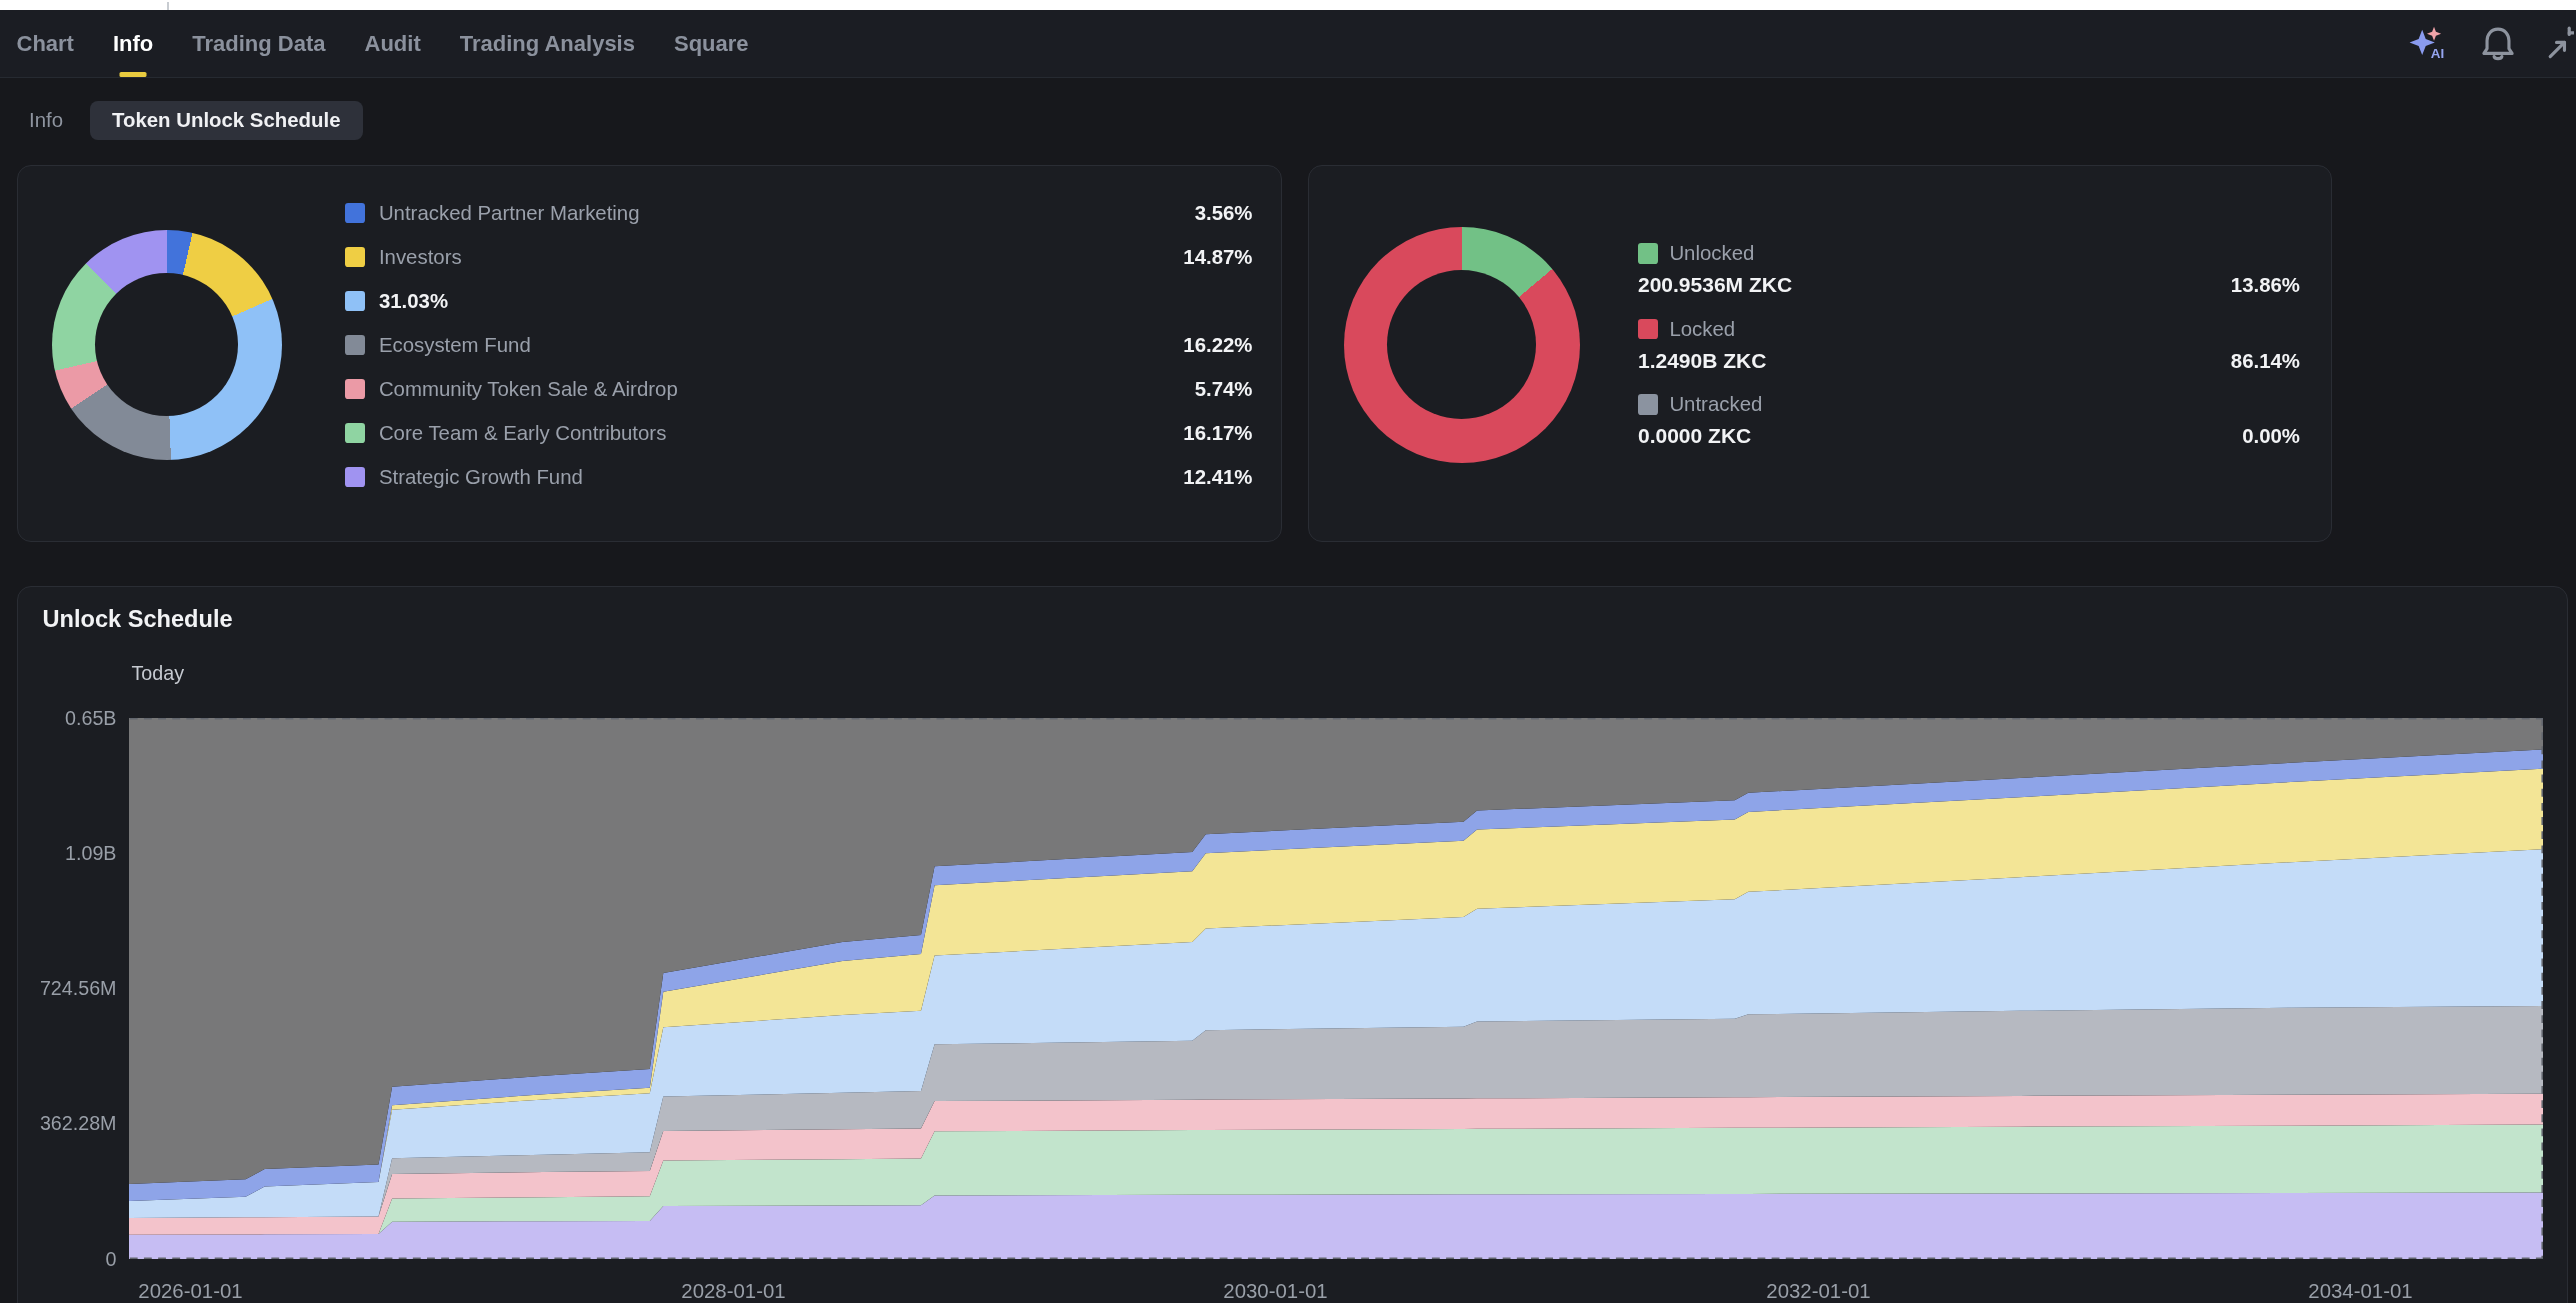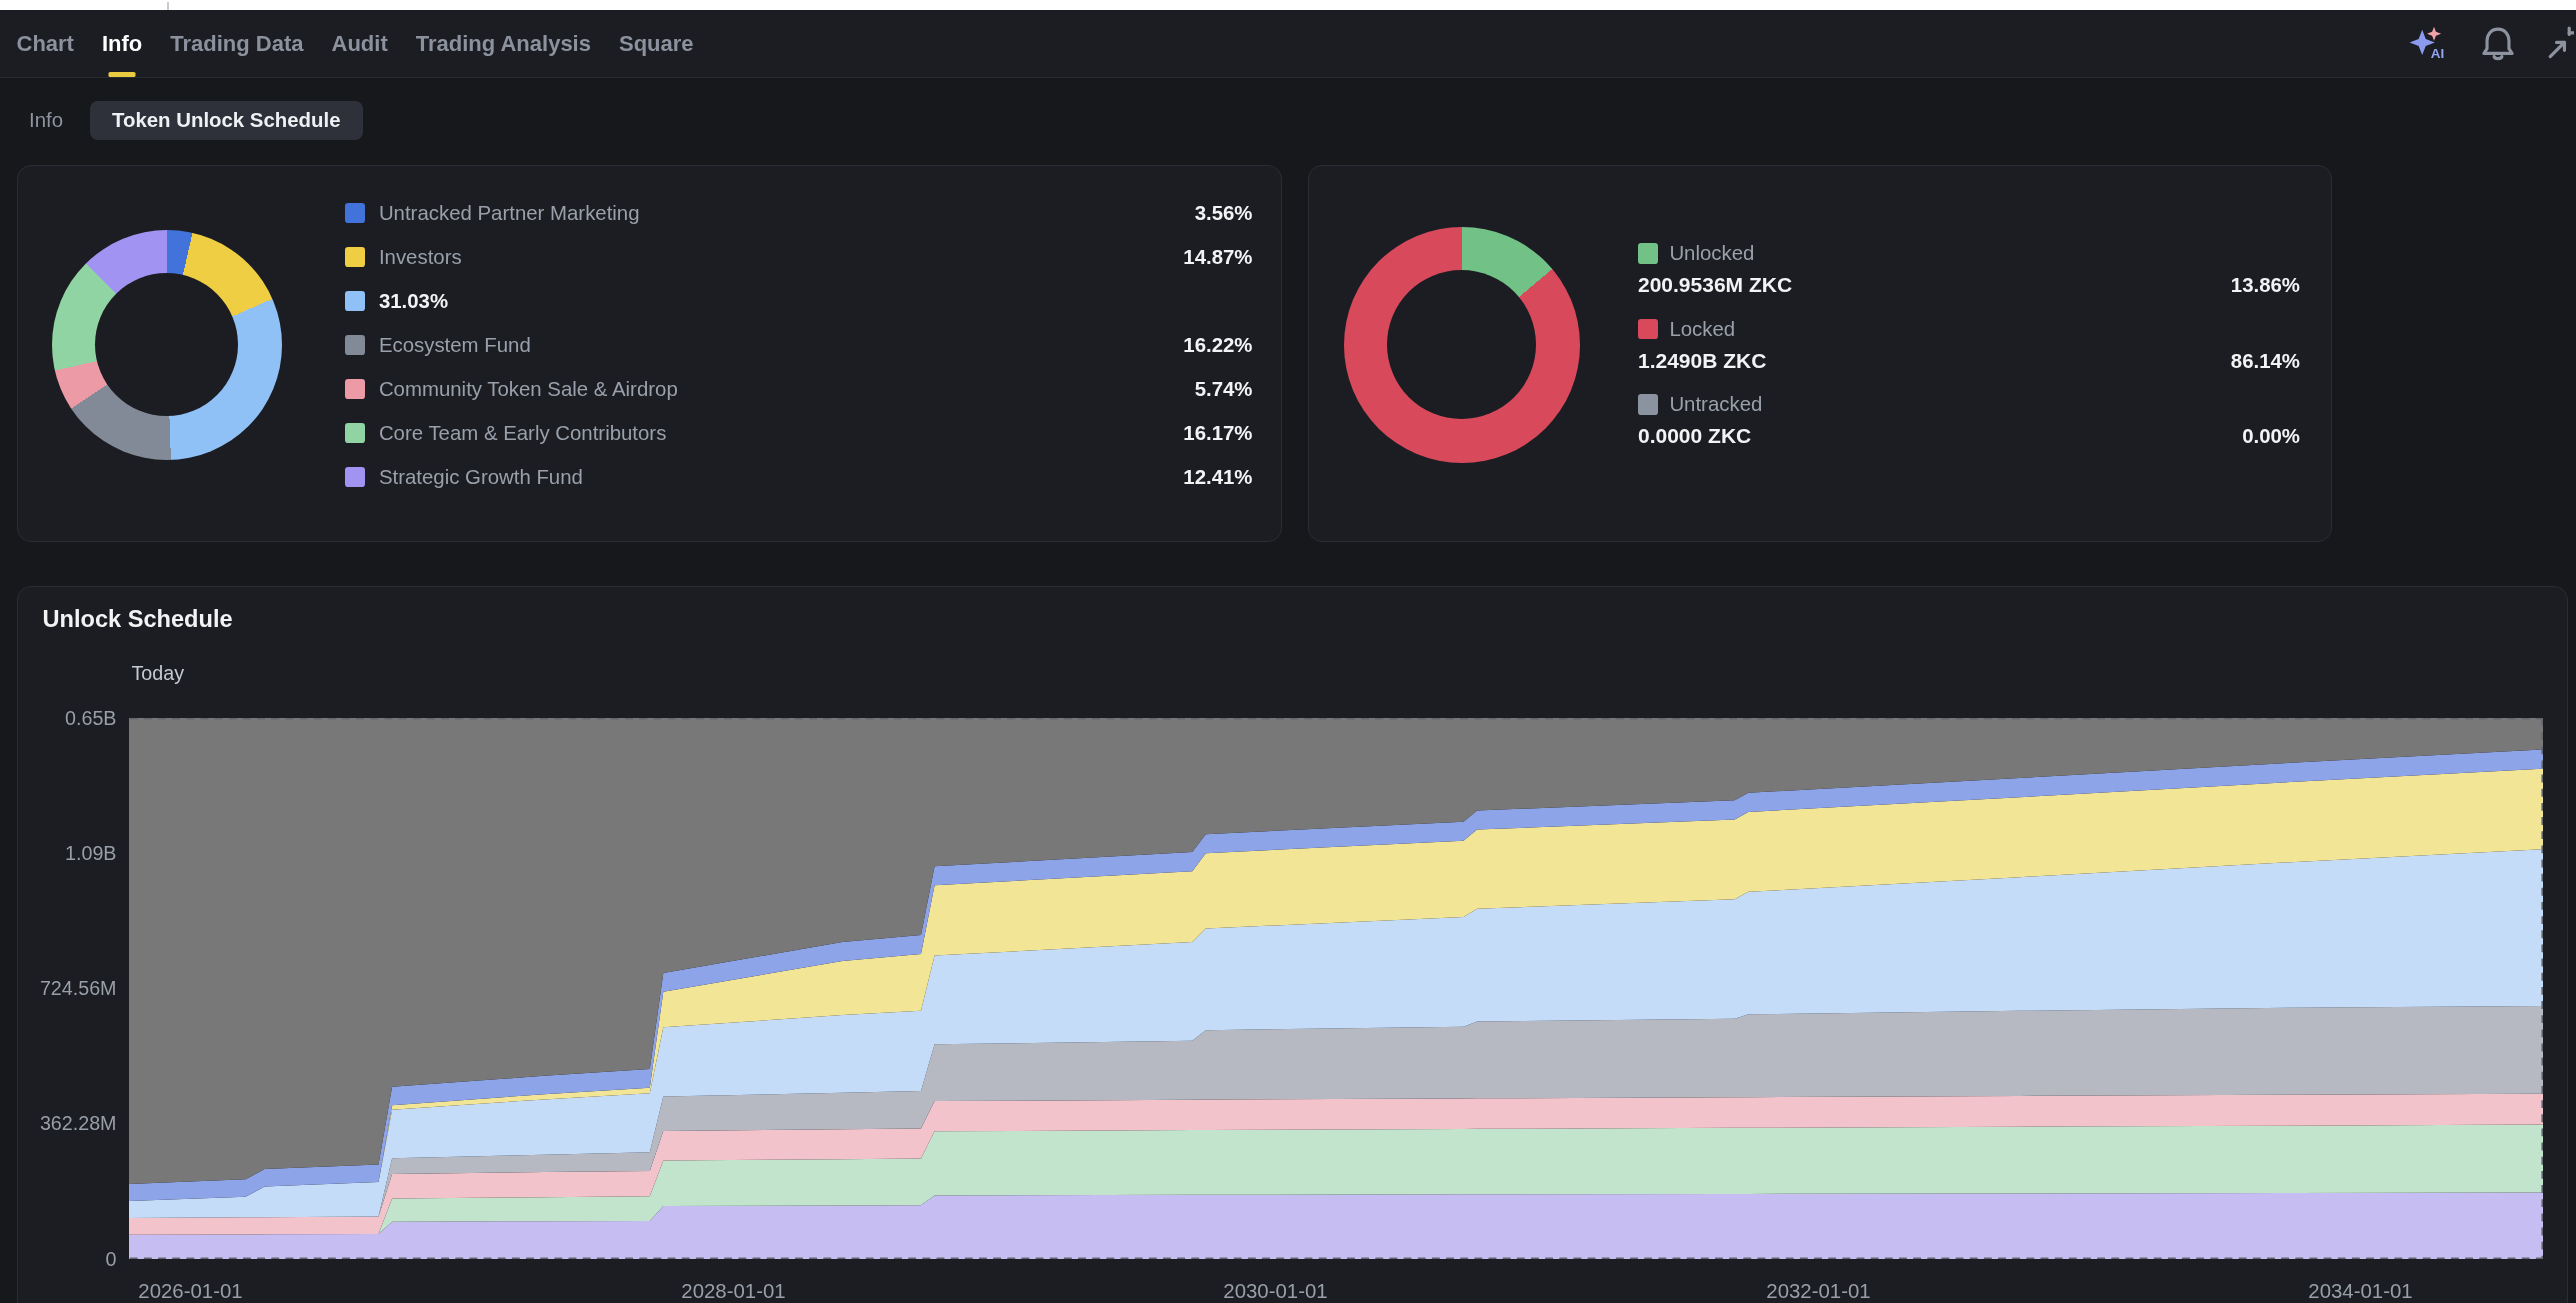--- a/index.html
+++ b/index.html
@@ -6,21 +6,21 @@
   #app{position:relative;width:2576px;height:1304px;overflow:hidden;
        font-family:"Liberation Sans",sans-serif;background:#17181C;color:#EDEFF2;}
 
   
   .topstrip{position:absolute;top:0;left:0;width:100%;height:10.2px;background:#FFFFFF;}
   .topstrip .tick{position:absolute;left:167px;top:2.4px;width:1.6px;height:7.9px;background:#C8CCD1;}
 
   
   .nav{position:absolute;top:10.2px;left:0;width:100%;height:68px;background:#1B1D23;
        border-bottom:1.6px solid #262A31;box-sizing:border-box;display:flex;align-items:center;}
-  .nav-items{display:flex;gap:28px;align-items:center;height:100%;padding-left:16.5px;}
+  .nav-items{display:flex;gap:39px;align-items:center;height:100%;padding-left:16.5px;}
   .nav-item{position:relative;font-size:22px;font-weight:600;color:#8B919D;height:100%;
             display:flex;align-items:center;cursor:pointer;white-space:nowrap;}
   .nav-item.active{color:#FFFFFF;}
   .nav-item.active::after{content:"";position:absolute;left:50%;transform:translateX(-50%);
             bottom:0;width:27px;height:5.5px;background:#E9CB3F;border-radius:1.6px;}
   .nav-right{margin-left:auto;display:flex;align-items:flex-start;gap:31px;padding-right:11px;}
   .icon-btn{display:flex;align-items:center;justify-content:center;cursor:pointer;}
 
   
   .breadcrumb{position:absolute;top:101px;left:29px;height:39px;display:flex;align-items:center;gap:27px;}

